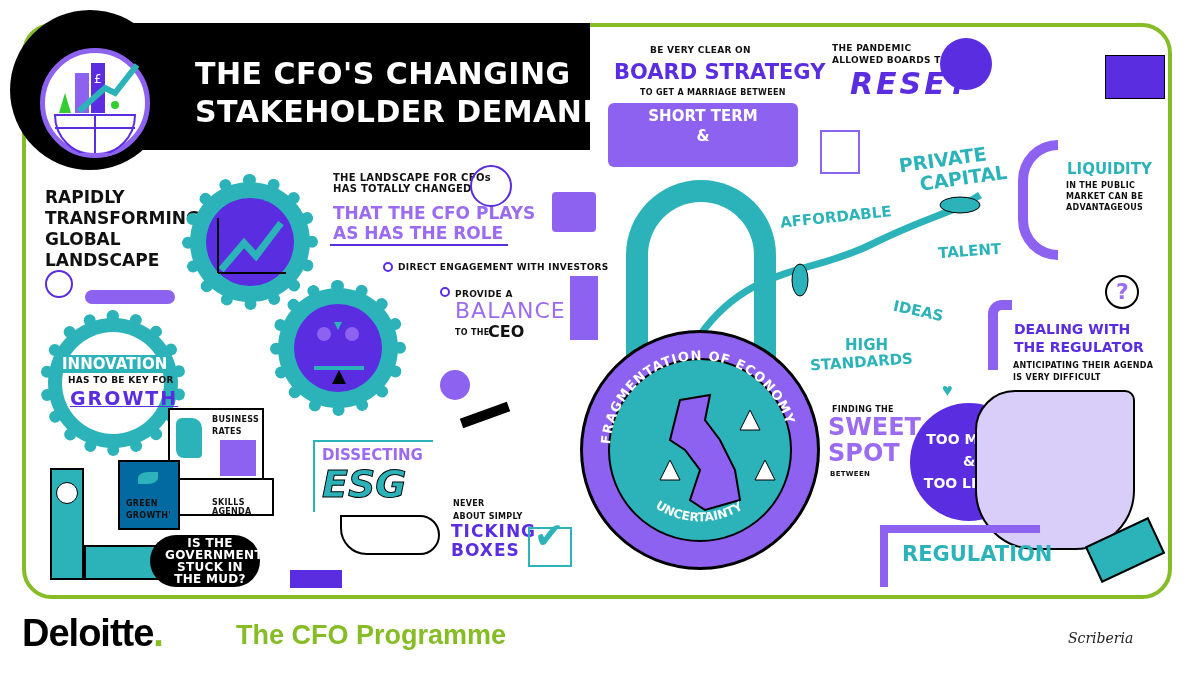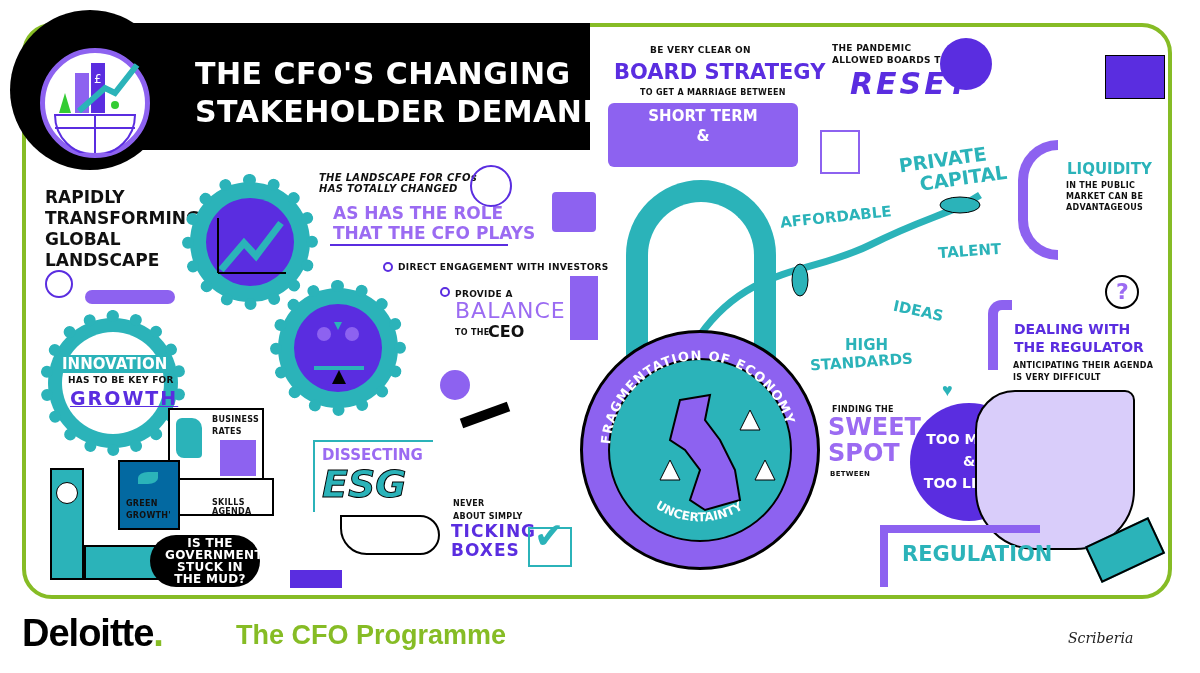--- a/index.html
+++ b/index.html
@@ -63,27 +63,27 @@
 <div class="gear" style="left:190px;top:182px;width:120px;height:120px;">
   <div class="gear-inner" style="left:16px;top:16px;width:88px;height:88px;">
     <svg width="88" height="88">
         <polyline points="15,72 38,45 50,58 75,25" fill="none" stroke="#2bb3b9" stroke-width="7"></polyline>
         <line x1="12" y1="20" x2="12" y2="75" stroke="#000" stroke-width="2"></line>
         <line x1="12" y1="75" x2="80" y2="75" stroke="#000" stroke-width="2"></line>
       </svg>
   </div>
 </div>
 
-<div class="abs sm" style="left:319px;top:172px;font-style:italic;">
+<div class="abs sm" style="left:333px;top:172px;">
   <div>THE LANDSCAPE FOR CFOs</div>
   <div>HAS TOTALLY CHANGED</div>
 </div>
 <div class="abs hand lpurple" style="left:333px;top:203px;font-size:17px;line-height:20px;">
+  <div>THAT THE CFO PLAYS</div>
   <div>AS HAS THE ROLE</div>
-  <div>THAT THE CFO PLAYS</div>
 </div>
 <div class="abs" style="left:330px;top:244px;width:178px;height:2px;background:#5a2de0;"></div>
 <div class="abs" style="left:470px;top:165px;width:42px;height:42px;border-radius:50%;border:2px solid #5a2de0;"></div>
 
 <div class="abs" style="left:383px;top:262px;width:10px;height:10px;border:2px solid #5a2de0;border-radius:50%;"></div>
 <div class="abs sm" style="left:398px;top:262px;font-size:9px;">DIRECT ENGAGEMENT WITH INVESTORS</div>
 <div class="abs" style="left:440px;top:287px;width:10px;height:10px;border:2px solid #5a2de0;border-radius:50%;"></div>
 <div class="abs sm" style="left:455px;top:289px;font-size:9px;">PROVIDE A</div>
 <div class="abs lpurple" style="left:455px;top:298px;font:22px 'DejaVu Sans',sans-serif;letter-spacing:1px;">BALANCE</div>
 <div class="abs sm" style="left:455px;top:328px;font-size:8px;">TO THE</div>

